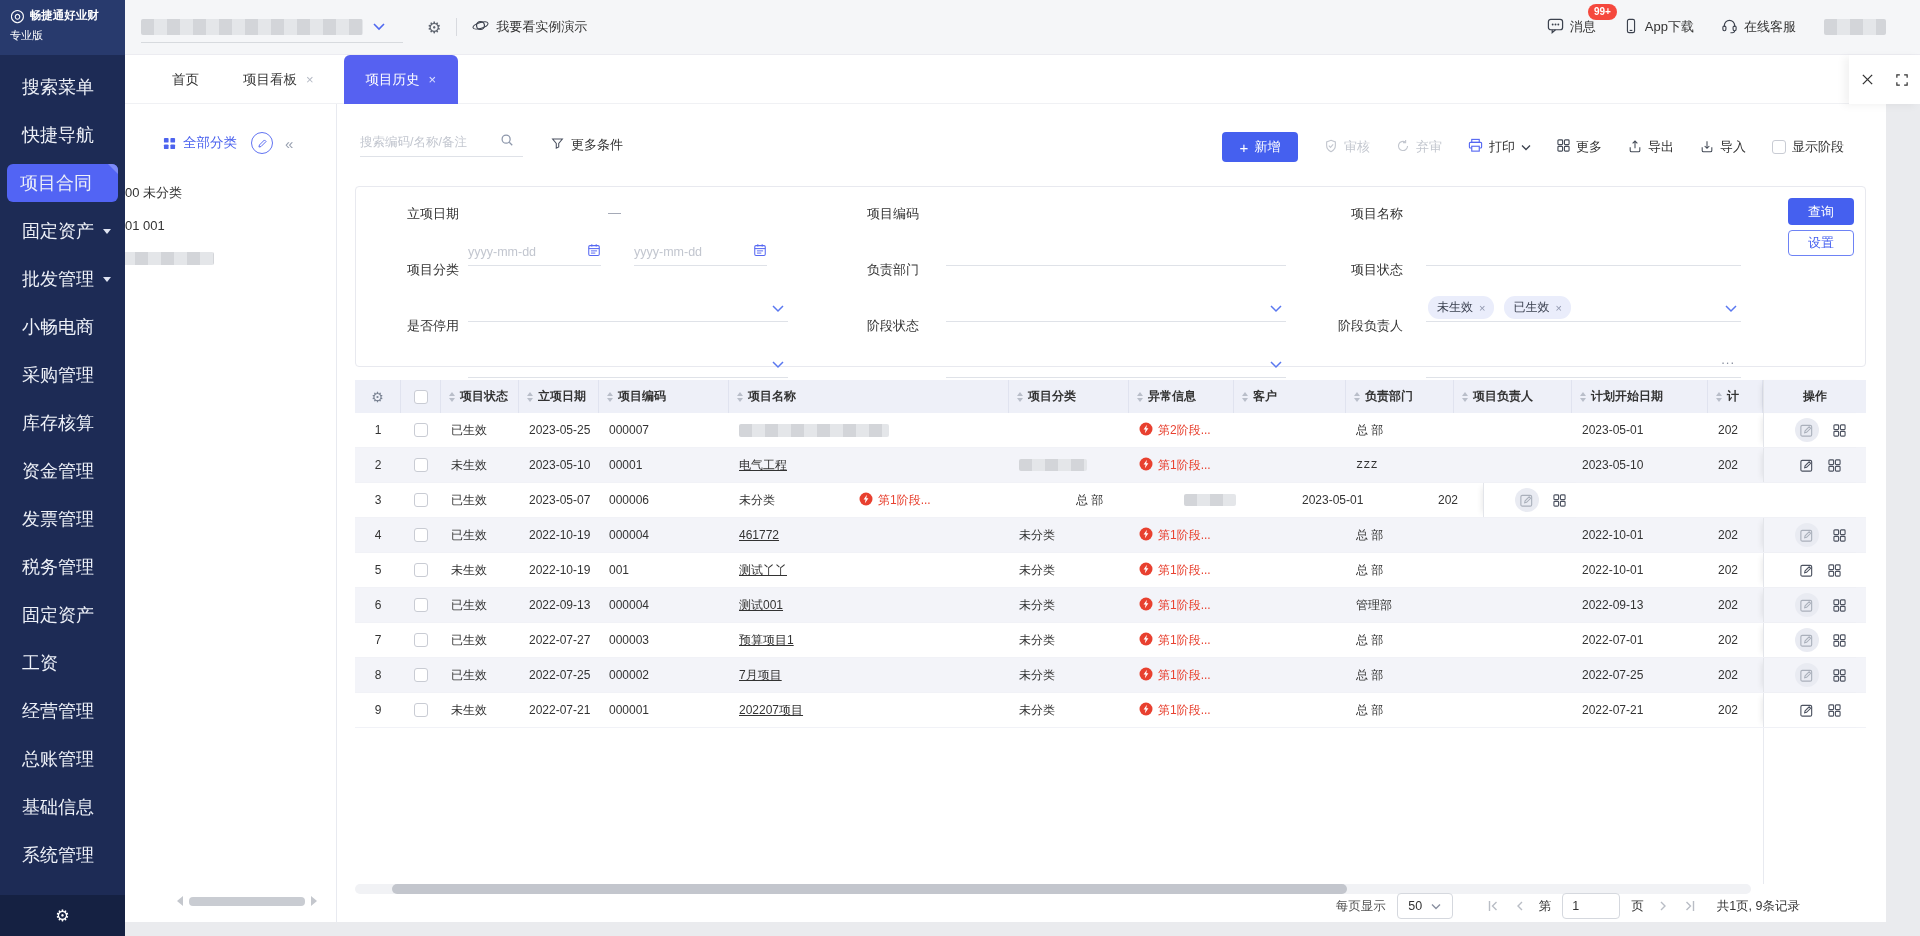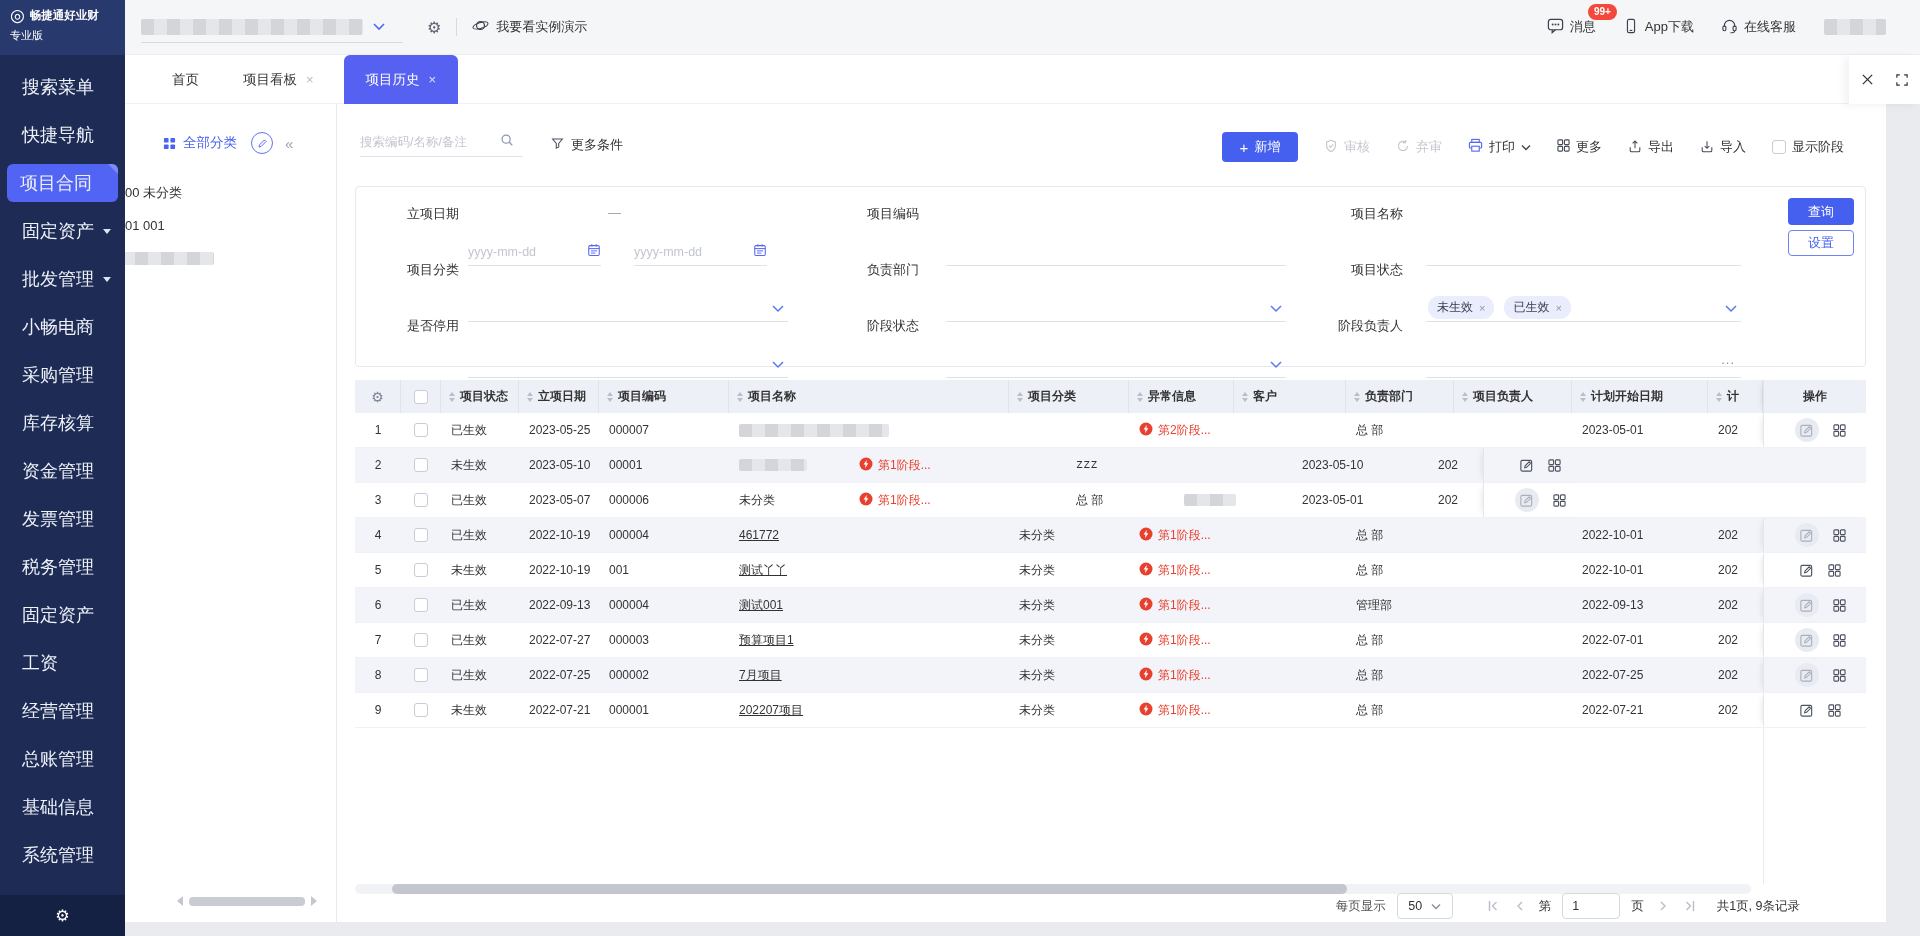--- a/index.html
+++ b/index.html
@@ -639,20 +639,23 @@
             </div>
           </div>
           <div class="trow even">
             <div class="td centered" style="width: 46px;">2</div>
             <div class="td centered" style="width: 40px;">
               <span class="cb"></span>
             </div>
             <div class="td" style="width: 78px;">未生效</div>
             <div class="td" style="width: 80px;">2023-05-10</div>
             <div class="td" style="width: 130px;">00001</div>
+            <div class="td" style="width: 280px;">
+              <span class="rlink">电气工程</span>
+            </div>
             <div class="td" style="width: 120px;">
               <span class="redact cat-cell-blob"></span>
             </div>
             <div class="td" style="width: 105px;">
               <span class="exc">
                 <span><svg width="14" height="14" viewBox="0 0 14 14">
                     <circle cx="7" cy="7" r="6.5" fill="#e8402f"></circle>
                     <path d="M7.9 2.8L4.6 7.6h2L5.9 11.2l3.5-4.9H7.3z" fill="#fff"></path>
                   </svg></span>
                 <span>第1阶段...</span>

